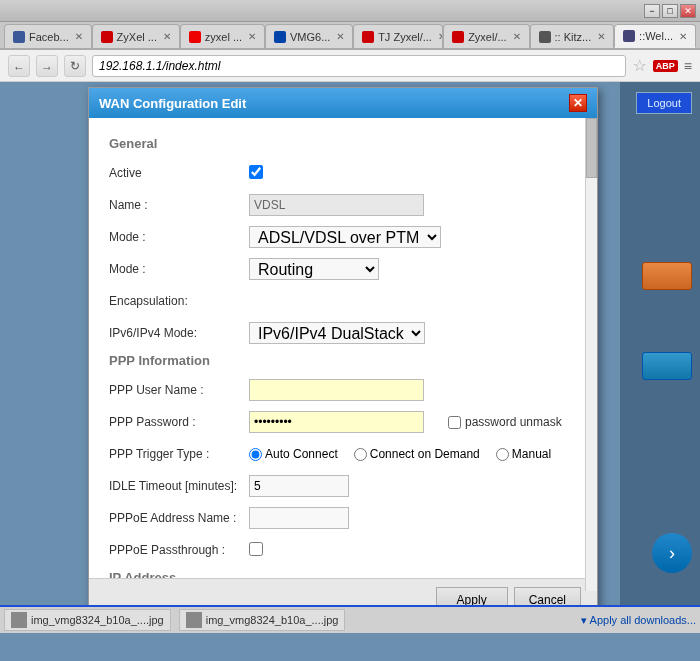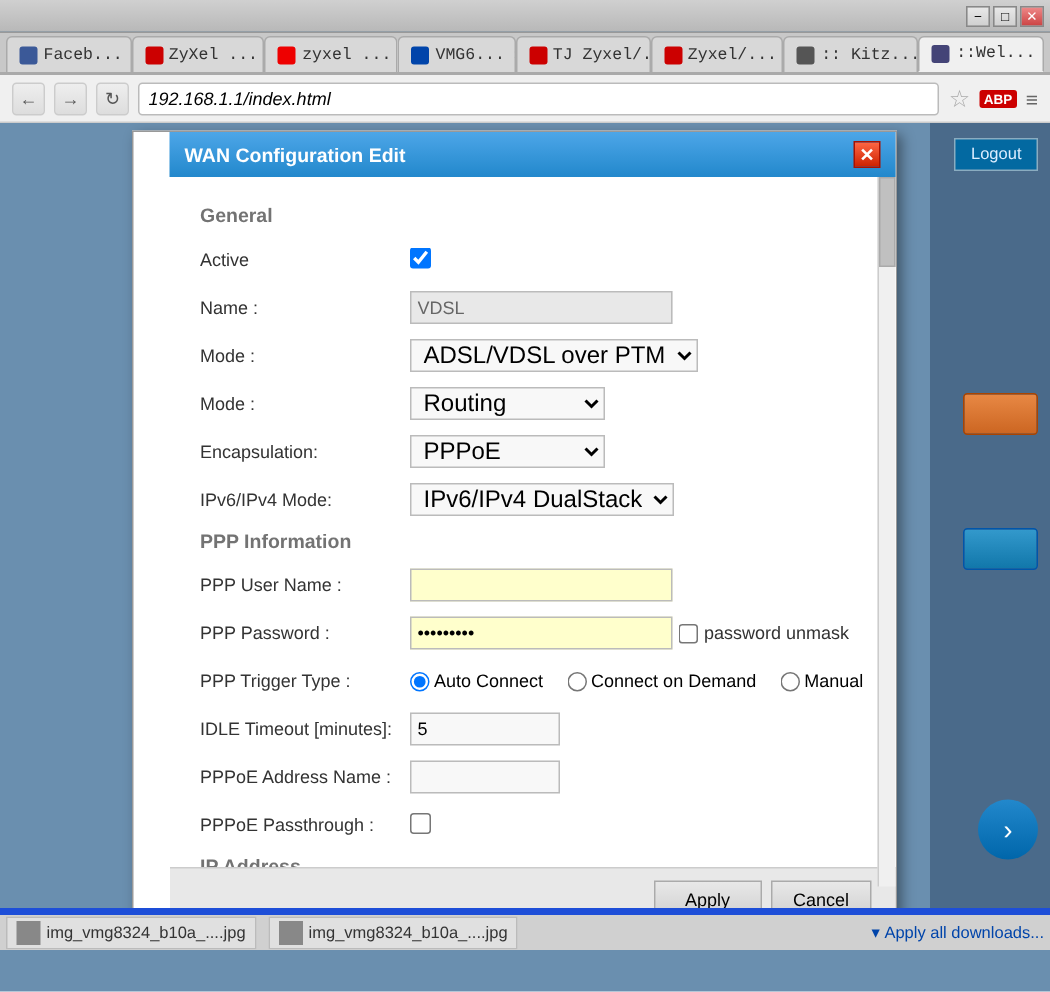--- a/index.html
+++ b/index.html
@@ -39,21 +39,20 @@
     .win-btn.close { background: linear-gradient(to bottom, #e88, #c44); color: white; }
 
     
     .tab-bar {
       background: #c8c8c8;
       height: 28px;
       display: flex;
       align-items: flex-end;
       padding: 0 4px;
       border-bottom: 2px solid #aaa;
-      font-family: Liberation Mono, monospace;
     }
     .tab {
       height: 24px;
       padding: 0 8px;
       border: 1px solid #aaa;
       border-bottom: none;
       border-radius: 4px 4px 0 0;
       background: #d8d8d8;
       display: flex;
       align-items: center;
@@ -156,21 +155,21 @@
       right: 0;
       top: 0;
       width: 80px;
       height: 100%;
       background: #4a6a8a;
     }
     .bg-logout-btn {
       position: absolute;
       top: 10px;
       right: 8px;
-      background: #0369a1;
+      background: #1d4ed8;
       border: 1px solid #8aacc0;
       color: #ddeeff;
       font-size: 11px;
       padding: 4px 10px;
       cursor: pointer;
     }
     .bg-btn-orange {
       position: absolute;
       right: 8px;
       background: linear-gradient(to bottom, #e88844, #cc6622);
@@ -207,21 +206,20 @@
       padding-top: 0;
     }
     .modal {
       position: absolute;
       top: 5px;
       left: 88px;
       width: 510px;
       background: white;
       border: 1px solid #999;
       box-shadow: 3px 3px 8px rgba(0,0,0,0.4);
-      padding-left: 24px;
     }
     .modal-header {
       background: linear-gradient(to bottom, #4da6e8, #2288cc);
       color: white;
       padding: 6px 10px;
       font-size: 13px;
       font-weight: bold;
       display: flex;
       align-items: center;
       justify-content: space-between;
@@ -324,21 +322,21 @@
       display: flex;
       align-items: center;
       gap: 3px;
       font-size: 12px;
     }
 
     
     .password-row {
       display: flex;
       align-items: center;
-      gap: 4px;
+      gap: 24px;
     }
     .password-unmask {
       display: flex;
       align-items: center;
       gap: 4px;
       font-size: 12px;
       color: #333;
     }
 
     
@@ -367,21 +365,21 @@
       color: #000;
     }
 
     
     .status-bar {
       position: absolute;
       bottom: 0;
       width: 100%;
       background: #d0d0d0;
       height: 28px;
-      border-top: 5px solid #1d4ed8;
+      border-top: 2px solid #1d4ed8;
       display: flex;
       align-items: center;
       padding: 0 4px;
       gap: 8px;
       overflow: hidden;
     }
     .download-item {
       display: flex;
       align-items: center;
       gap: 4px;
@@ -522,26 +520,20 @@
           <div class="form-control">
             <select class="form-select">
               <option>Routing</option>
               <option>Bridge</option>
             </select>
           </div>
         </div>
 
         <div class="form-row">
           <div class="form-label">Encapsulation:</div>
-          <div class="form-control">
-            <select class="form-select">
-              <option>PPPoE</option>
-              <option>PPPoA</option>
-            </select>
-          </div>
         </div>
 
         <div class="form-row">
           <div class="form-label">IPv6/IPv4 Mode:</div>
           <div class="form-control">
             <select class="form-select" style="min-width: 170px;">
               <option>IPv6/IPv4 DualStack</option>
               <option>IPv4 Only</option>
               <option>IPv6 Only</option>
             </select>

